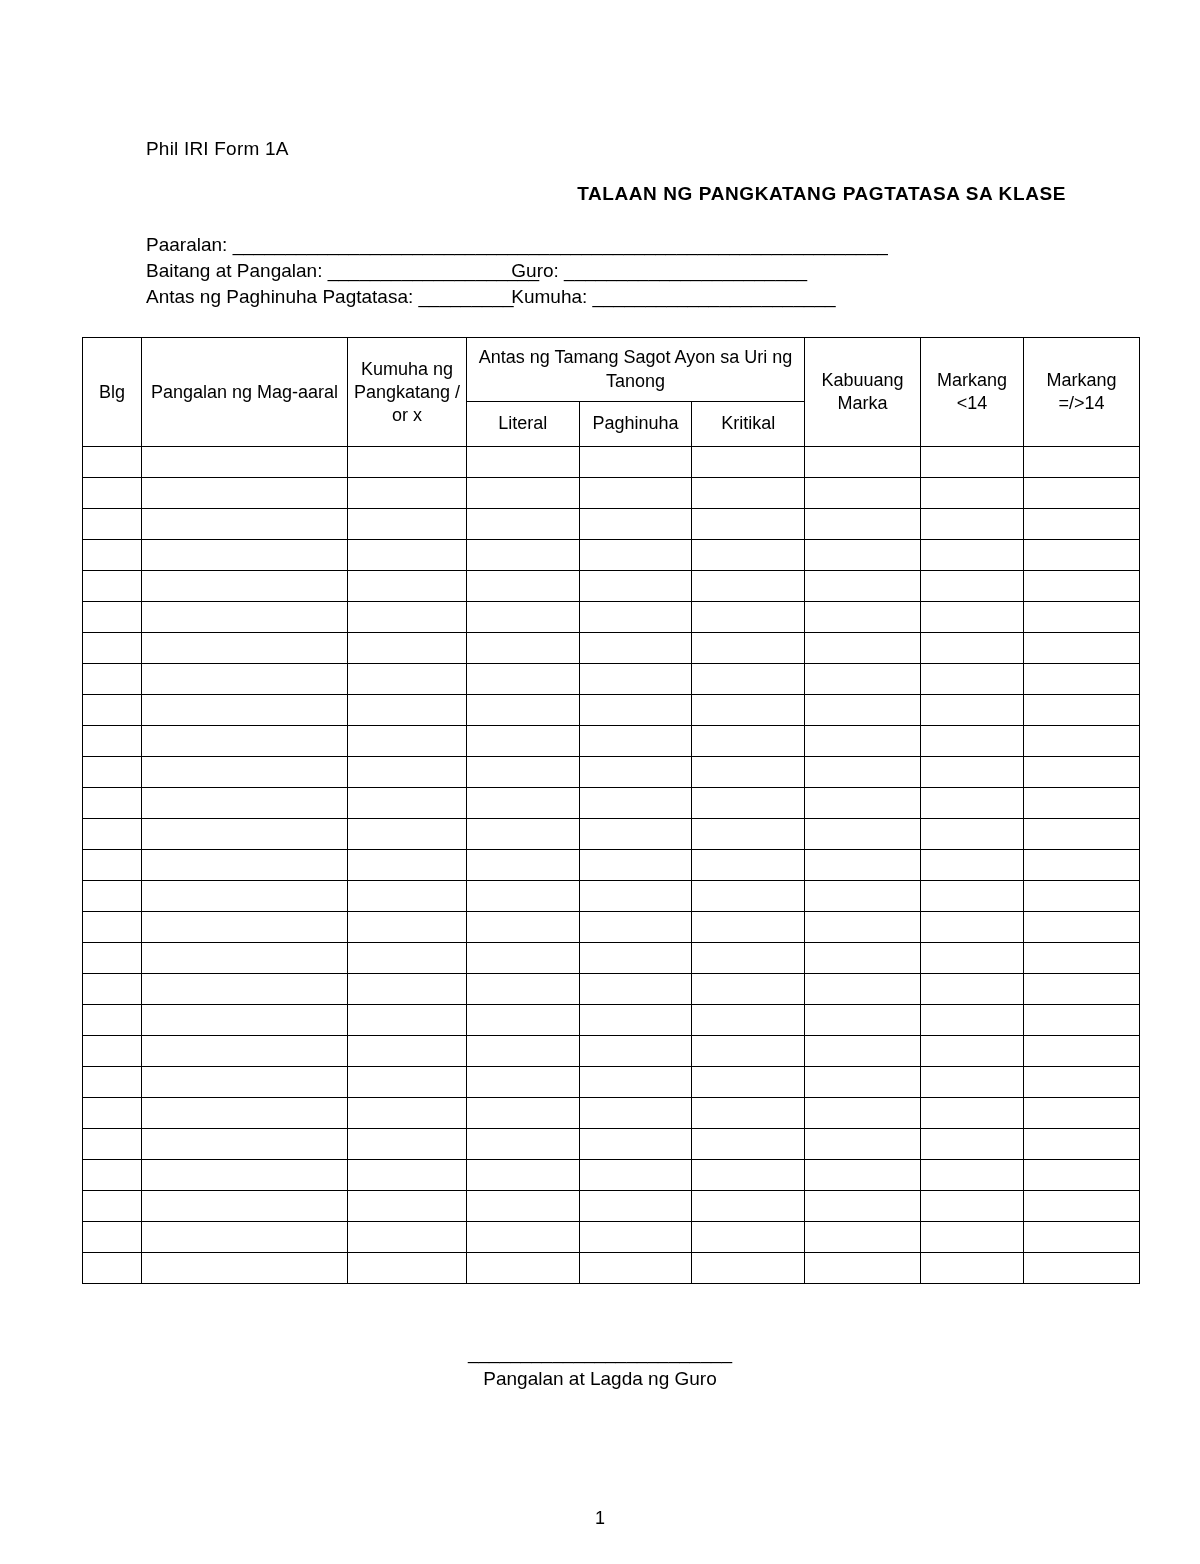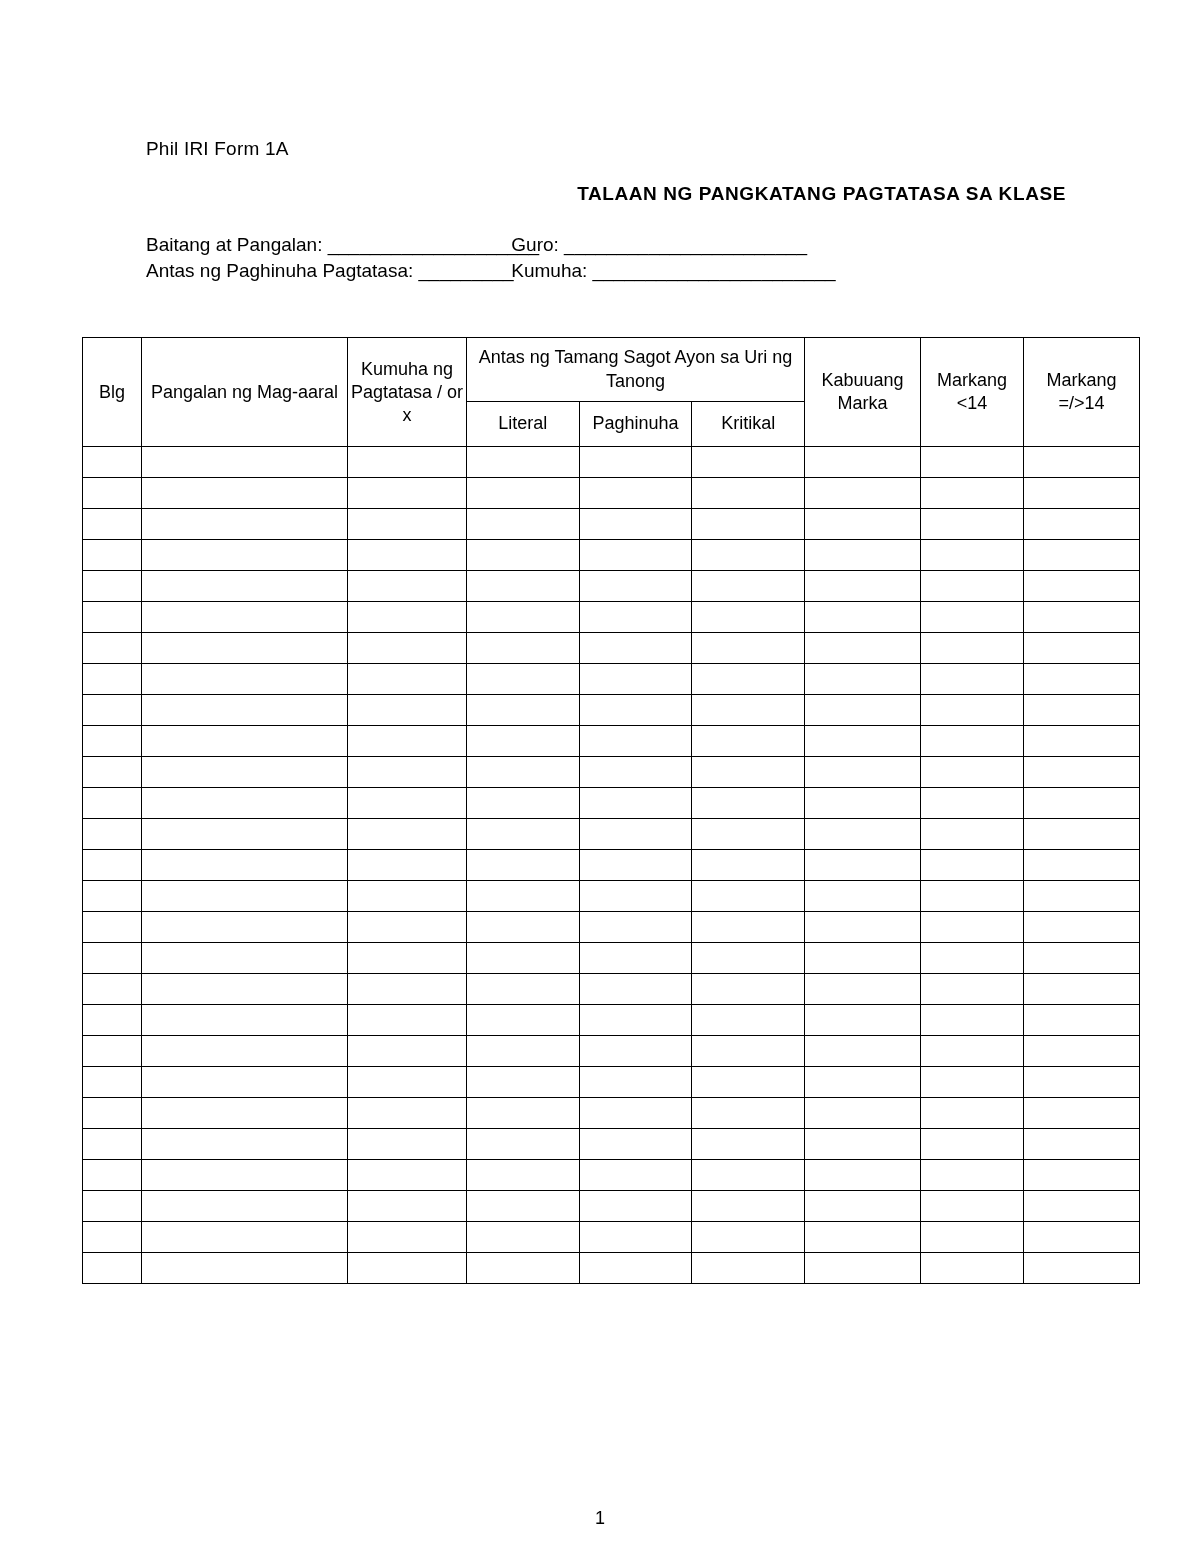--- a/index.html
+++ b/index.html
@@ -107,20 +107,24 @@
 </head>
 <body>
 
 <div class="page">
 
   <div class="form-code">Phil IRI Form 1A</div>
 
   <div class="doc-title">TALAAN NG PANGKATANG PAGTATASA SA KLASE</div>
 
   <div class="fields">
+    <div class="field-row">
+      <span class="field-label">Paaralan:</span>
+      <span class="field-line">______________________________________________________________</span>
+    </div>
     <div class="field-row">
       <span class="col2">
         <span class="field-label">Baitang at Pangalan:</span>
         <span class="field-line">____________________</span>
       </span>
       <span class="field-label">Guro:</span>
       <span class="field-line">_______________________</span>
     </div>
     <div class="field-row">
       <span class="col2">
@@ -130,21 +134,21 @@
       <span class="field-label">Kumuha:</span>
       <span class="field-line">_______________________</span>
     </div>
   </div>
 
   <table class="grid">
     <thead>
       <tr>
         <th class="h-blg head-tall" rowspan="2">Blg</th>
         <th class="h-name head-tall" rowspan="2">Pangalan ng Mag-aaral</th>
-        <th class="h-kumuha head-tall" rowspan="2">Kumuha ng Pagtatasa / or x</th>
+        <th class="h-kumuha head-tall" rowspan="2">Kumuha ng Pangkatang / or x</th>
         <th class="head-group" colspan="3">Antas ng Tamang Sagot Ayon sa Uri ng Tanong</th>
         <th class="h-kabuuang head-tall" rowspan="2">Kabuuang Marka</th>
         <th class="h-m14 head-tall" rowspan="2">Markang &lt;14</th>
         <th class="h-m14b head-tall" rowspan="2">Markang =/&gt;14</th>
       </tr>
       <tr>
         <th class="h-literal head-sub">Literal</th>
         <th class="h-paghinuha head-sub">Paghinuha</th>
         <th class="h-kritikal head-sub">Kritikal</th>
       </tr>
@@ -443,16 +447,20 @@
           <td class="body-cell"></td>
           <td class="body-cell"></td>
           <td class="body-cell"></td>
           <td class="body-cell"></td>
           <td class="body-cell"></td>
           <td class="body-cell"></td>
         </tr>
       </tbody>
   </table>
 
+  <div class="signature">
+    <div class="sig-line">_________________________</div>
+    <div>Pangalan at Lagda ng Guro</div>
+  </div>
 
   <div class="page-number">1</div>
 
 </div>
 
 </body></html>

